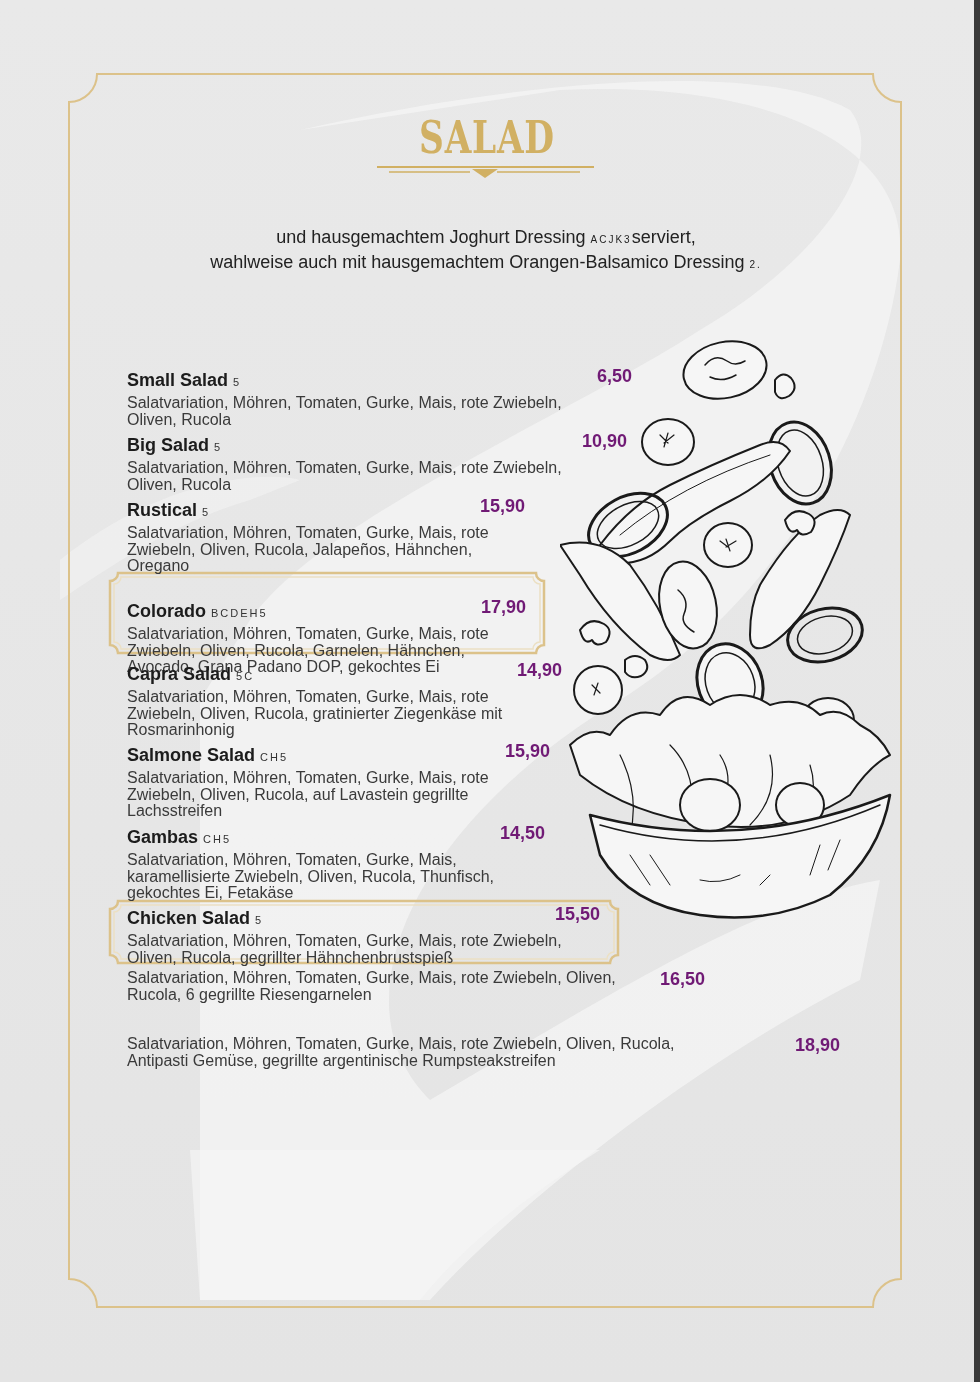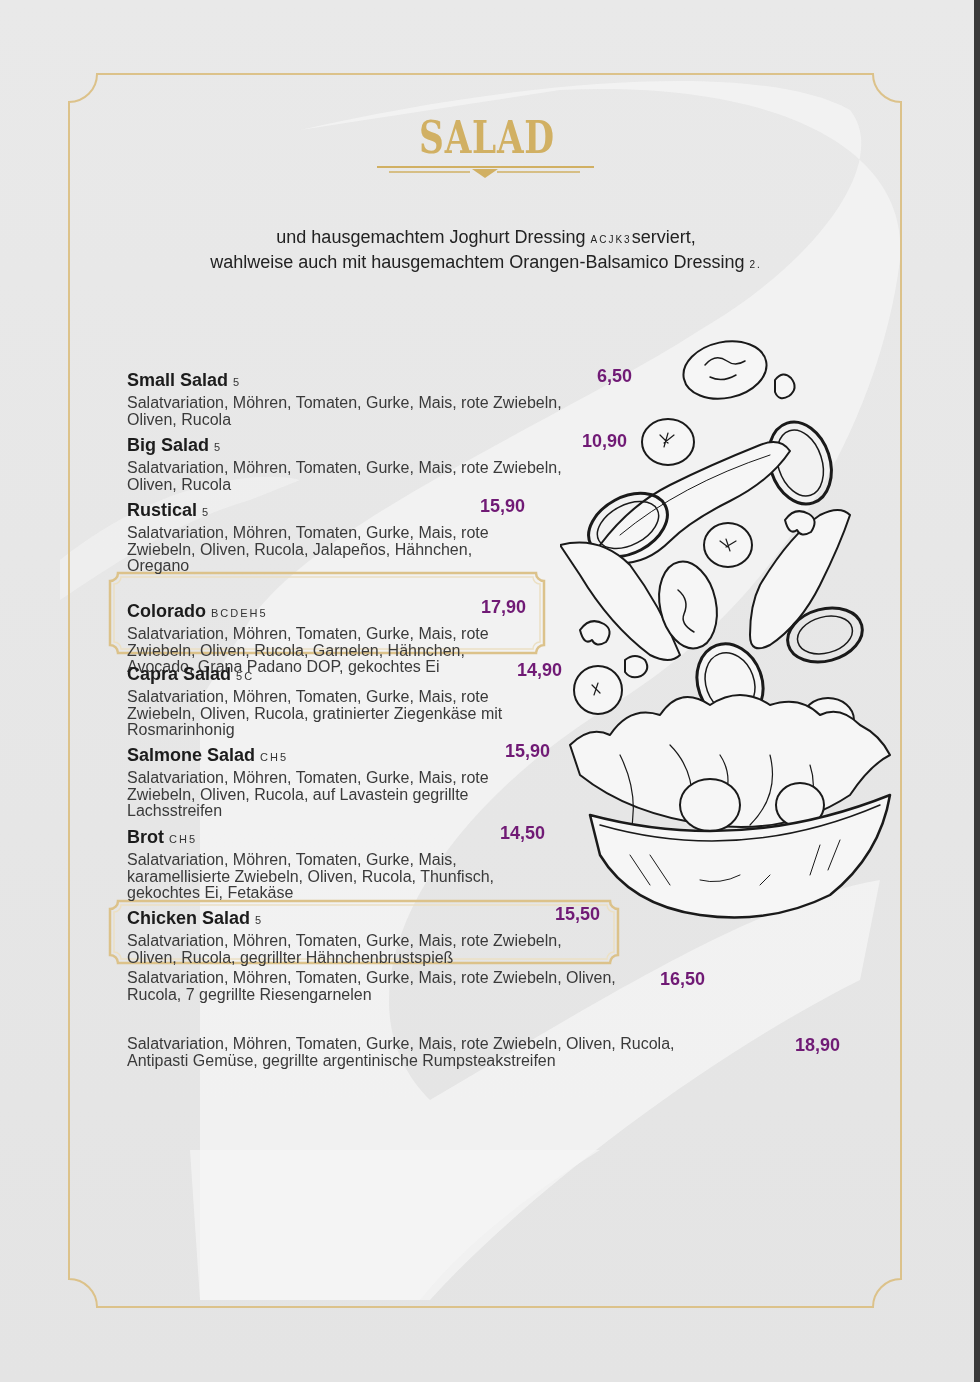--- a/index.html
+++ b/index.html
@@ -116,37 +116,37 @@
 
 <div class="item" style="top:742px;width:440px;">
   <div class="name"><span>Salmone Salad</span> <span class="codes">CH5</span></div>
   <div class="desc">Salatvariation, Möhren, Tomaten, Gurke, Mais, rote
 Zwiebeln, Oliven, Rucola, auf Lavastein gegrillte
 Lachsstreifen</div>
   <div class="price" style="left:378px;">15,90</div>
 </div>
 
 <div class="item" style="top:824px;width:440px;">
-  <div class="name"><span>Brot</span> <span class="codes">CH5</span></div>
+  <div class="name"><span>Gambas</span> <span class="codes">CH5</span></div>
   <div class="desc">Salatvariation, Möhren, Tomaten, Gurke, Mais,
 karamellisierte Zwiebeln, Oliven, Rucola, Thunfisch,
 gekochtes Ei, Fetakäse</div>
   <div class="price" style="left:373px;">14,50</div>
 </div>
 
 <div class="item" style="top:905px;width:500px;">
   <div class="name"><span>Chicken Salad</span> <span class="codes">5</span></div>
   <div class="desc">Salatvariation, Möhren, Tomaten, Gurke, Mais, rote Zwiebeln,
 Oliven, Rucola, gegrillter Hähnchenbrustspieß</div>
   <div class="price" style="left:428px;">15,50</div>
 </div>
 
 <div class="item" style="top:970px;width:620px;">
   <div class="desc">Salatvariation, Möhren, Tomaten, Gurke, Mais, rote Zwiebeln, Oliven,
-Rucola, 7 gegrillte Riesengarnelen</div>
+Rucola, 6 gegrillte Riesengarnelen</div>
   <div class="price" style="left:533px;">16,50</div>
 </div>
 
 <div class="item" style="top:1036px;width:730px;">
   <div class="desc">Salatvariation, Möhren, Tomaten, Gurke, Mais, rote Zwiebeln, Oliven, Rucola,
 Antipasti Gemüse, gegrillte argentinische Rumpsteakstreifen</div>
   <div class="price" style="left:668px;">18,90</div>
 </div>
 
 <svg class="illustration" viewBox="0 0 340 600" fill="none" stroke="#1a1a1a" stroke-width="2" stroke-linejoin="round" stroke-linecap="round">

